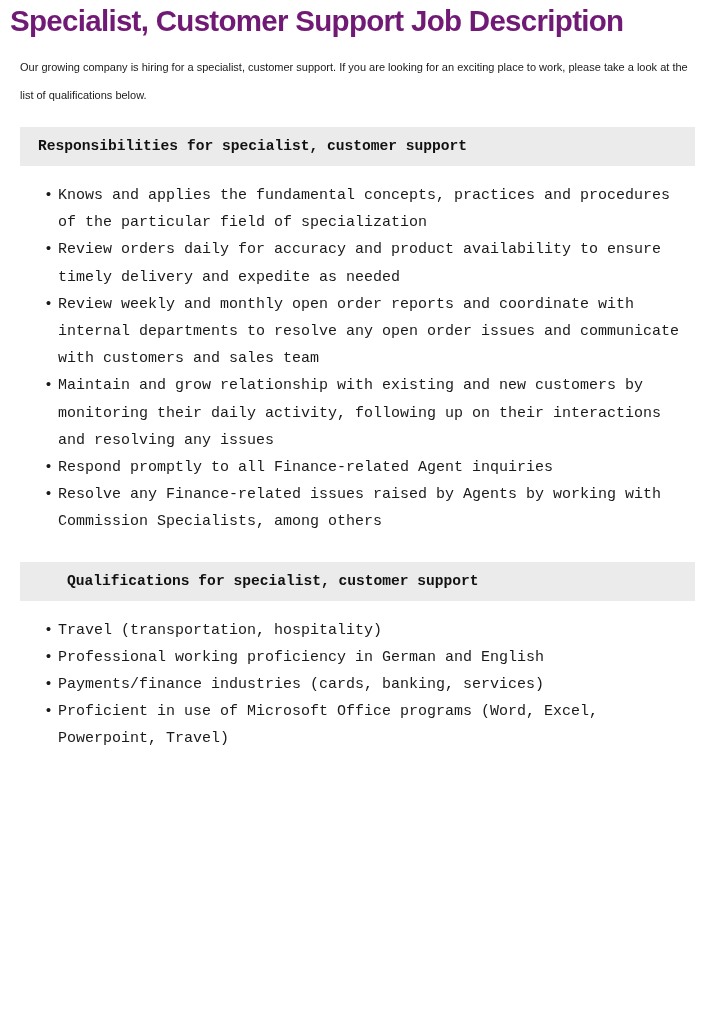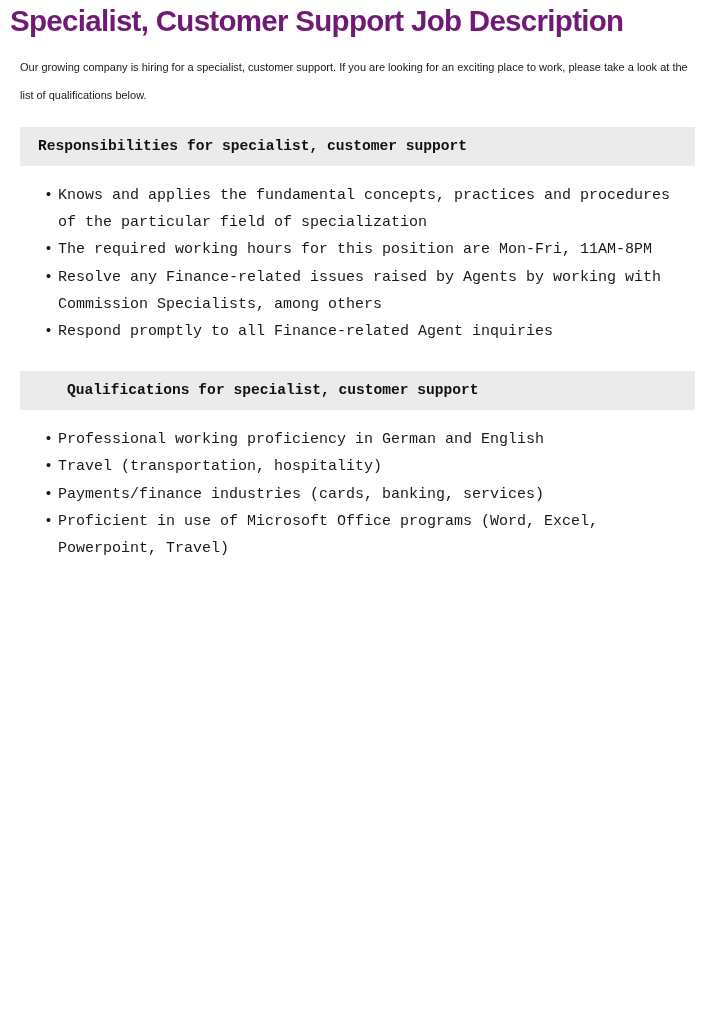--- a/index.html
+++ b/index.html
@@ -95,32 +95,34 @@
 
   <h1 class="page-title">Specialist, Customer Support Job Description</h1>
 
   <p class="intro">Our growing company is hiring for a specialist, customer support. If you are looking for an exciting place to work, please take a look at the list of qualifications below.</p>
 
   <section class="section responsibilities">
     <div class="section-header bold">Responsibilities for specialist, customer support</div>
     <div class="section-body">
       <ul class="bullet-list">
         <li>Knows and applies the fundamental concepts, practices and procedures of the particular field of specialization</li>
-        <li>The required working hours for this position are Mon-Fri, 11AM-8PM</li>
+        <li>Review orders daily for accuracy and product availability to ensure timely delivery and expedite as needed</li>
+        <li>Review weekly and monthly open order reports and coordinate with internal departments to resolve any open order issues and communicate with customers and sales team</li>
+        <li>Maintain and grow relationship with existing and new customers by monitoring their daily activity, following up on their interactions and resolving any issues</li>
+        <li>Respond promptly to all Finance-related Agent inquiries</li>
         <li>Resolve any Finance-related issues raised by Agents by working with Commission Specialists, among others</li>
-        <li>Respond promptly to all Finance-related Agent inquiries</li>
       </ul>
     </div>
   </section>
 
   <section class="section qualifications">
     <div class="section-header medium">Qualifications for specialist, customer support</div>
     <div class="section-body">
       <ul class="bullet-list">
+        <li>Travel (transportation, hospitality)</li>
         <li>Professional working proficiency in German and English</li>
-        <li>Travel (transportation, hospitality)</li>
         <li>Payments/finance industries (cards, banking, services)</li>
         <li>Proficient in use of Microsoft Office programs (Word, Excel, Powerpoint, Travel)</li>
       </ul>
     </div>
   </section>
 
 </div>
 
 </body></html>

